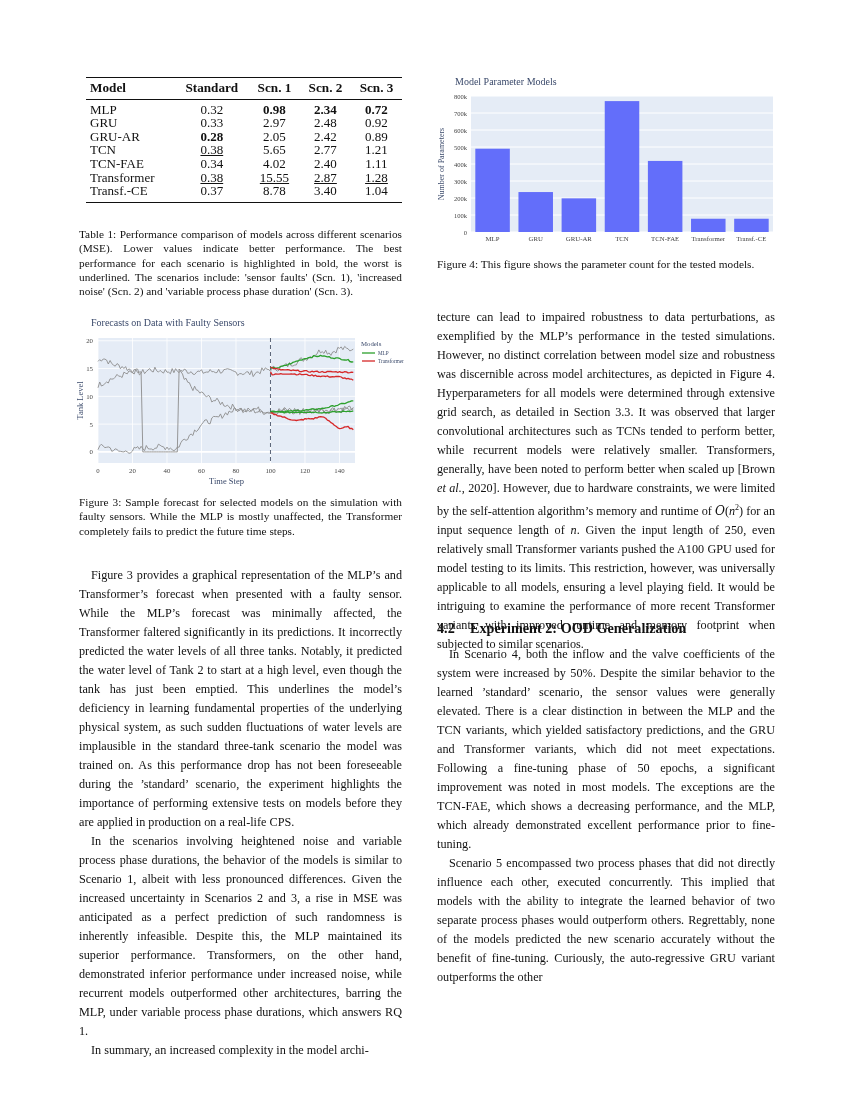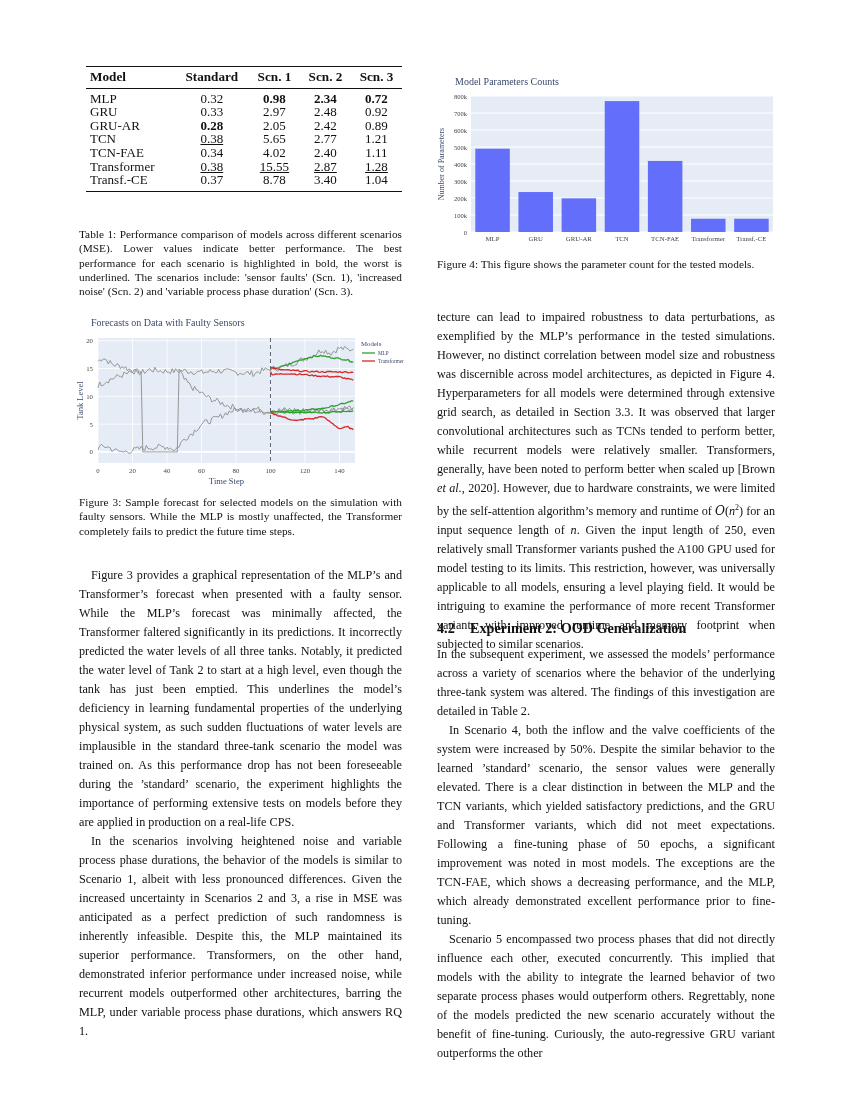--- a/index.html
+++ b/index.html
@@ -5,21 +5,21 @@
   html, body { margin:0; padding:0; background:#ffffff; }
   body { width:850px; height:1100px; position:relative; overflow:hidden;
          font-family:"Liberation Serif", "DejaVu Serif", serif; color:#111; }
   .col { position:absolute; font-size:12.2px; line-height:19px; text-align:justify; hyphens:manual; }
   .left { left:79px; width:323px; }
   .right { left:437px; width:338px; }
   p { margin:0; }
   .indent { text-indent:12px; }
 
   
-  table.res { position:absolute; left:86px; top:66px; width:316px; border-collapse:collapse; font-size:13px; }
+  table.res { position:absolute; left:86px; top:77px; width:316px; border-collapse:collapse; font-size:13px; }
   table.res th, table.res td { padding:0 4px; line-height:13.6px; }
   table.res thead th { font-weight:bold; text-align:center; padding-top:3px; padding-bottom:4px; font-size:13.2px; }
   table.res thead tr { border-top:1.6px solid #111; border-bottom:0.8px solid #111; }
   table.res tbody tr:first-child td { padding-top:3px; }
   table.res tbody tr:last-child td { padding-bottom:4px; }
   table.res tbody tr:last-child { border-bottom:1.6px solid #111; }
   table.res td.m, table.res th.m { text-align:left; }
   table.res td { text-align:center; }
   .b { font-weight:bold; }
   .u { text-decoration:underline; }
@@ -93,21 +93,21 @@
         <td>0.37</td>
         <td>8.78</td>
         <td>3.40</td>
         <td>1.04</td>
       </tr>
     </tbody>
 </table>
 
 <div class="caption" style="left:79px; top:227px; width:323px;">Table 1: Performance comparison of models across different scenarios (MSE). Lower values indicate better performance. The best performance for each scenario is highlighted in bold, the worst is underlined. The scenarios include: 'sensor faults' (Scn. 1), 'increased noise' (Scn. 2) and 'variable process phase duration' (Scn. 3).</div>
 
-<div class="fig-title" style="left:455px; top:76px; font-size:10px; font-family:'Liberation Serif', serif;">Model Parameters Counts</div>
+<div class="fig-title" style="left:455px; top:76px; font-size:10px; font-family:'Liberation Serif', serif;">Model Parameter Models</div>
 <svg id="barchart" width="345" height="160" style="position:absolute; left:435px; top:90px;">
     <rect x="36" y="6" width="302" height="136" fill="#e5ecf6"></rect>
     <line x1="36" x2="338" y1="142" y2="142" stroke="#ffffff" stroke-width="1"></line>
     <text x="32" y="144.5" font-size="6.5" text-anchor="end" fill="#444">0</text>
     <line x1="36" x2="338" y1="125" y2="125" stroke="#ffffff" stroke-width="1"></line>
     <text x="32" y="127.5" font-size="6.5" text-anchor="end" fill="#444">100k</text>
     <line x1="36" x2="338" y1="108" y2="108" stroke="#ffffff" stroke-width="1"></line>
     <text x="32" y="110.5" font-size="6.5" text-anchor="end" fill="#444">200k</text>
     <line x1="36" x2="338" y1="91" y2="91" stroke="#ffffff" stroke-width="1"></line>
     <text x="32" y="93.5" font-size="6.5" text-anchor="end" fill="#444">300k</text>
@@ -184,25 +184,25 @@
     <line x1="287" x2="300" y1="23" y2="23" stroke="#2ca02c" stroke-width="1.3"></line>
     <text x="303" y="25" font-size="5.2" fill="#3b4a6b" font-family="DejaVu Sans, sans-serif">MLP</text>
     <line x1="287" x2="300" y1="31" y2="31" stroke="#d62728" stroke-width="1.3"></line>
     <text x="303" y="33" font-size="5.2" fill="#3b4a6b" font-family="DejaVu Sans, sans-serif">Transformer</text>
   </svg>
 <div class="caption" style="left:79px; top:495px; width:323px;">Figure 3: Sample forecast for selected models on the simulation with faulty sensors. While the MLP is mostly unaffected, the Transformer completely fails to predict the future time steps.</div>
 
 <div class="col left" style="top:566px;">
   <p class="indent">Figure 3 provides a graphical representation of the MLP’s and Transformer’s forecast when presented with a faulty sensor. While the MLP’s forecast was minimally affected, the Transformer faltered significantly in its predictions. It incorrectly predicted the water levels of all three tanks. Notably, it predicted the water level of Tank 2 to start at a high level, even though the tank has just been emptied. This underlines the model’s deficiency in learning fundamental properties of the underlying physical system, as such sudden fluctuations of water levels are implausible in the standard three-tank scenario the model was trained on. As this performance drop has not been foreseeable during the ’standard’ scenario, the experiment highlights the importance of performing extensive tests on models before they are applied in production on a real-life CPS.</p>
   <p class="indent">In the scenarios involving heightened noise and variable process phase durations, the behavior of the models is similar to Scenario 1, albeit with less pronounced differences. Given the increased uncertainty in Scenarios 2 and 3, a rise in MSE was anticipated as a perfect prediction of such randomness is inherently infeasible. Despite this, the MLP maintained its superior performance. Transformers, on the other hand, demonstrated inferior performance under increased noise, while recurrent models outperformed other architectures, barring the MLP, under variable process phase durations, which answers RQ 1.</p>
+  <p class="indent">In summary, an increased complexity in the model archi-</p>
 </div>
 
 <div class="col right" style="top:308px;">
   <p><span>tecture can lead to impaired robustness to data perturbations, as exemplified by the MLP’s performance in the tested simulations. However, no distinct correlation between model size and robustness was discernible across model architectures, as depicted in Figure 4. Hyperparameters for all models were determined through extensive grid search, as detailed in Section 3.3. It was observed that larger convolutional architectures such as TCNs tended to perform better, while recurrent models were relatively smaller. Transformers, generally, have been noted to perform better when scaled up [Brown </span><i>et al.</i><span>, 2020]. However, due to hardware constraints, we were limited by the self-attention algorithm’s memory and runtime of </span><i style="font-family:'DejaVu Serif', serif;">O</i>(<i>n</i><sup style="font-size:8px;">2</sup>)<span> for an input sequence length of </span><i>n</i><span>. Given the input length of 250, even relatively small Transformer variants pushed the A100 GPU used for model testing to its limits. This restriction, however, was universally applicable to all models, ensuring a level playing field. It would be intriguing to examine the performance of more recent Transformer variants with improved runtime and memory footprint when subjected to similar scenarios.</span></p>
 </div>
 
 <h2 class="sec" style="left:437px; top:620px;"><span class="num">4.2</span><span>Experiment 2: OOD Generalization</span></h2>
 
 <div class="col right" style="top:645px;">
-  <p>In the subsequent experiment, we assessed the models’ performance across a variety of scenarios where the behavior of the underlying three-tank system was altered. The findings of this investigation are detailed in Table 2.</p>
   <p class="indent">In Scenario 4, both the inflow and the valve coefficients of the system were increased by 50%. Despite the similar behavior to the learned ’standard’ scenario, the sensor values were generally elevated. There is a clear distinction in between the MLP and the TCN variants, which yielded satisfactory predictions, and the GRU and Transformer variants, which did not meet expectations. Following a fine-tuning phase of 50 epochs, a significant improvement was noted in most models. The exceptions are the TCN-FAE, which shows a decreasing performance, and the MLP, which already demonstrated excellent performance prior to fine-tuning.</p>
   <p class="indent">Scenario 5 encompassed two process phases that did not directly influence each other, executed concurrently. This implied that models with the ability to integrate the learned behavior of two separate process phases would outperform others. Regrettably, none of the models predicted the new scenario accurately without the benefit of fine-tuning. Curiously, the auto-regressive GRU variant outperforms the other</p>
 </div>
 
 </body></html>

